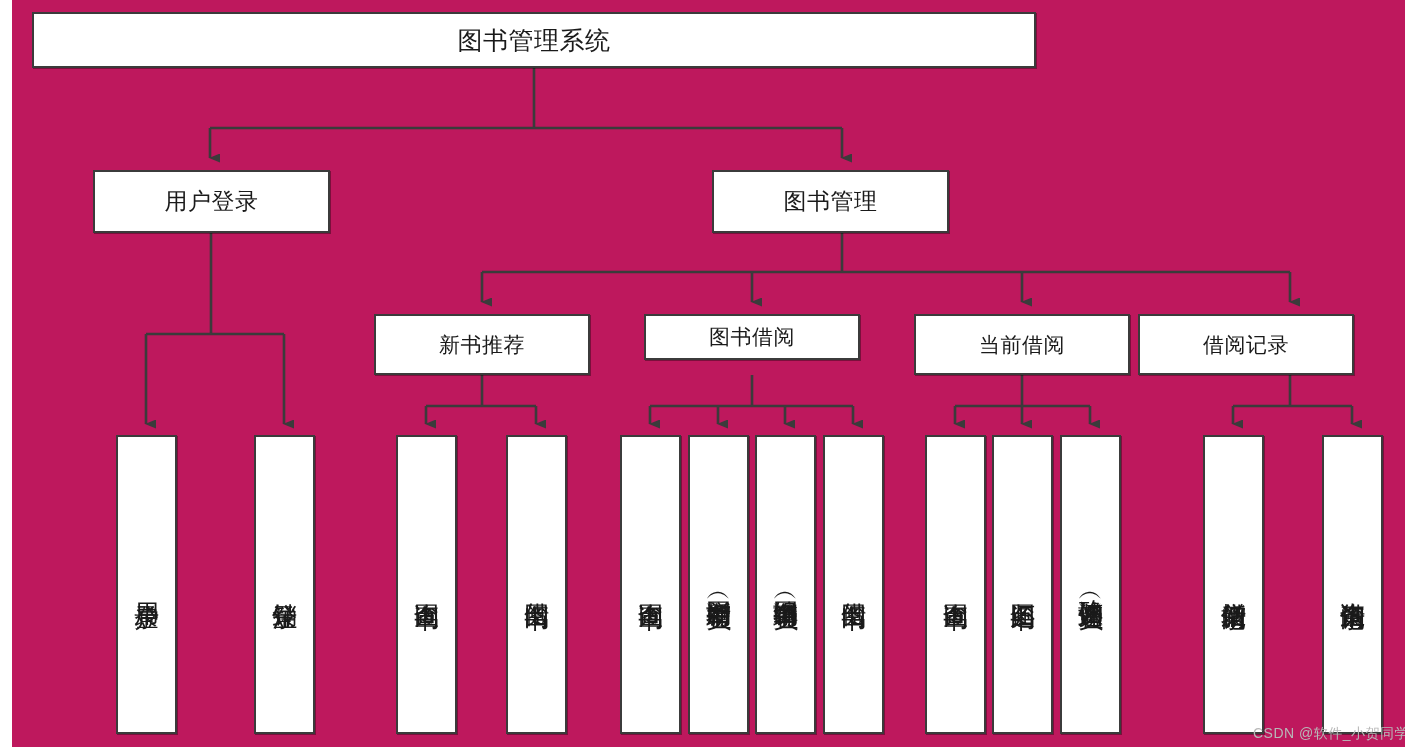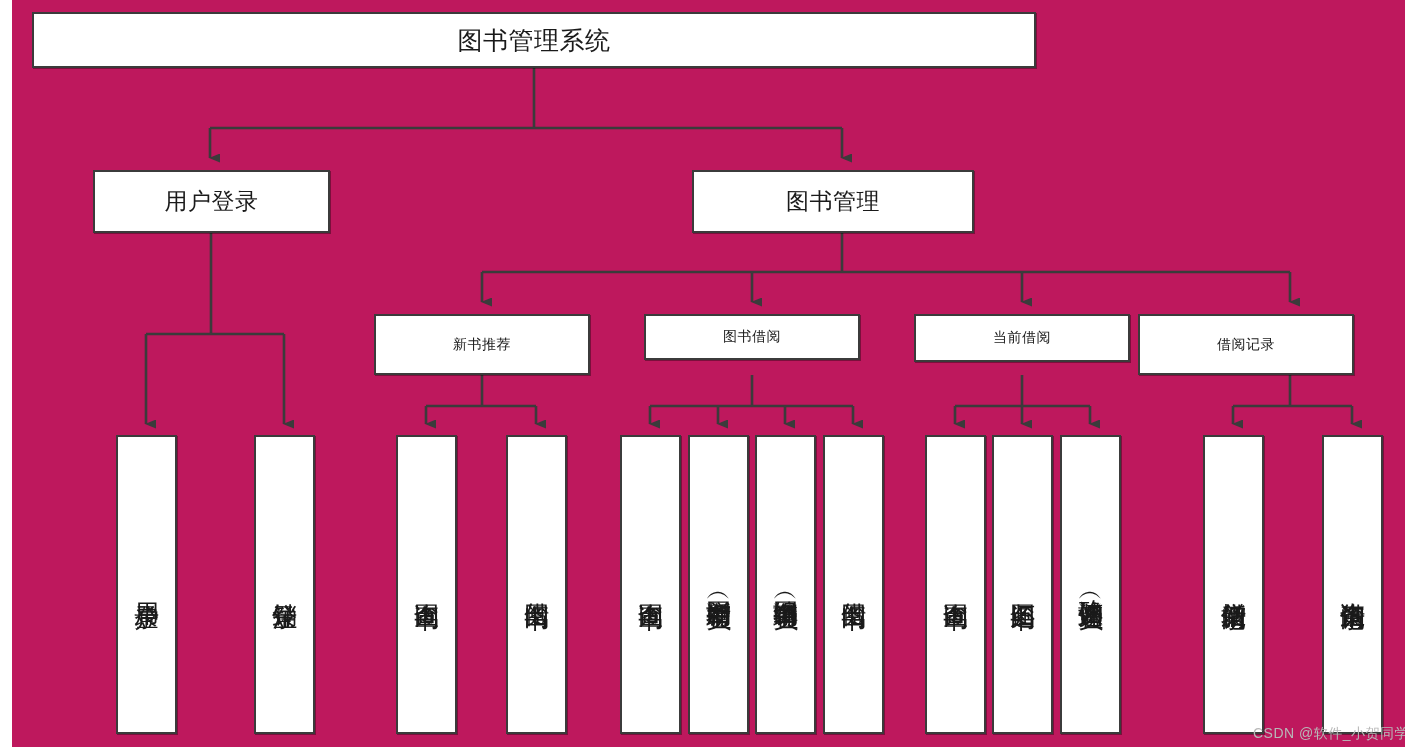--- a/index.html
+++ b/index.html
@@ -38,21 +38,21 @@
     box-shadow: 1px 1px 0 rgba(0,0,0,0.35);
   }
   .node .lbl {
     display: block;
     text-align: center;
     line-height: 1.12;
     letter-spacing: 0.5px;
   }
   .node.root .lbl { font-size: 25px; }
   .node.lvl2 .lbl { font-size: 23px; }
-  .node.lvl3 .lbl { font-size: 14px; }
+  .node.lvl3 .lbl { font-size: 21px; }
   .node.leaf {
     align-items: center;
     justify-content: center;
   }
   .node.leaf .lbl {
     writing-mode: vertical-rl;
     text-orientation: upright;
     font-size: 25px;
     line-height: 1.18;
     letter-spacing: 1px;
@@ -125,31 +125,31 @@
     </g>
   </svg>
 
   <div class="node root" style="left:20px; top:12px; width:1004px; height:56px;">
     <span class="lbl">图书管理系统</span>
   </div>
 
   <div class="node lvl2" style="left:81px; top:170px; width:237px; height:63px;">
     <span class="lbl">用户登录</span>
   </div>
-  <div class="node lvl2" style="left:680px; top:170px; width:282px; height:63px;">
+  <div class="node lvl2" style="left:700px; top:170px; width:237px; height:63px;">
     <span class="lbl">图书管理</span>
   </div>
 
   <div class="node lvl3" style="left:362px; top:314px; width:216px; height:61px;">
     <span class="lbl">新书推荐</span>
   </div>
   <div class="node lvl3" style="left:632px; top:314px; width:216px; height:46px;">
     <span class="lbl">图书借阅</span>
   </div>
-  <div class="node lvl3" style="left:902px; top:314px; width:216px; height:48px;">
+  <div class="node lvl3" style="left:902px; top:314px; width:216px; height:61px;">
     <span class="lbl">当前借阅</span>
   </div>
   <div class="node lvl3" style="left:1126px; top:314px; width:216px; height:61px;">
     <span class="lbl">借阅记录</span>
   </div>
 
   <div class="node leaf" style="left:104px; top:435px; width:61px; height:299px;">
     <span class="lbl">用户登录</span>
   </div>
   <div class="node leaf" style="left:242px; top:435px; width:61px; height:299px;">

